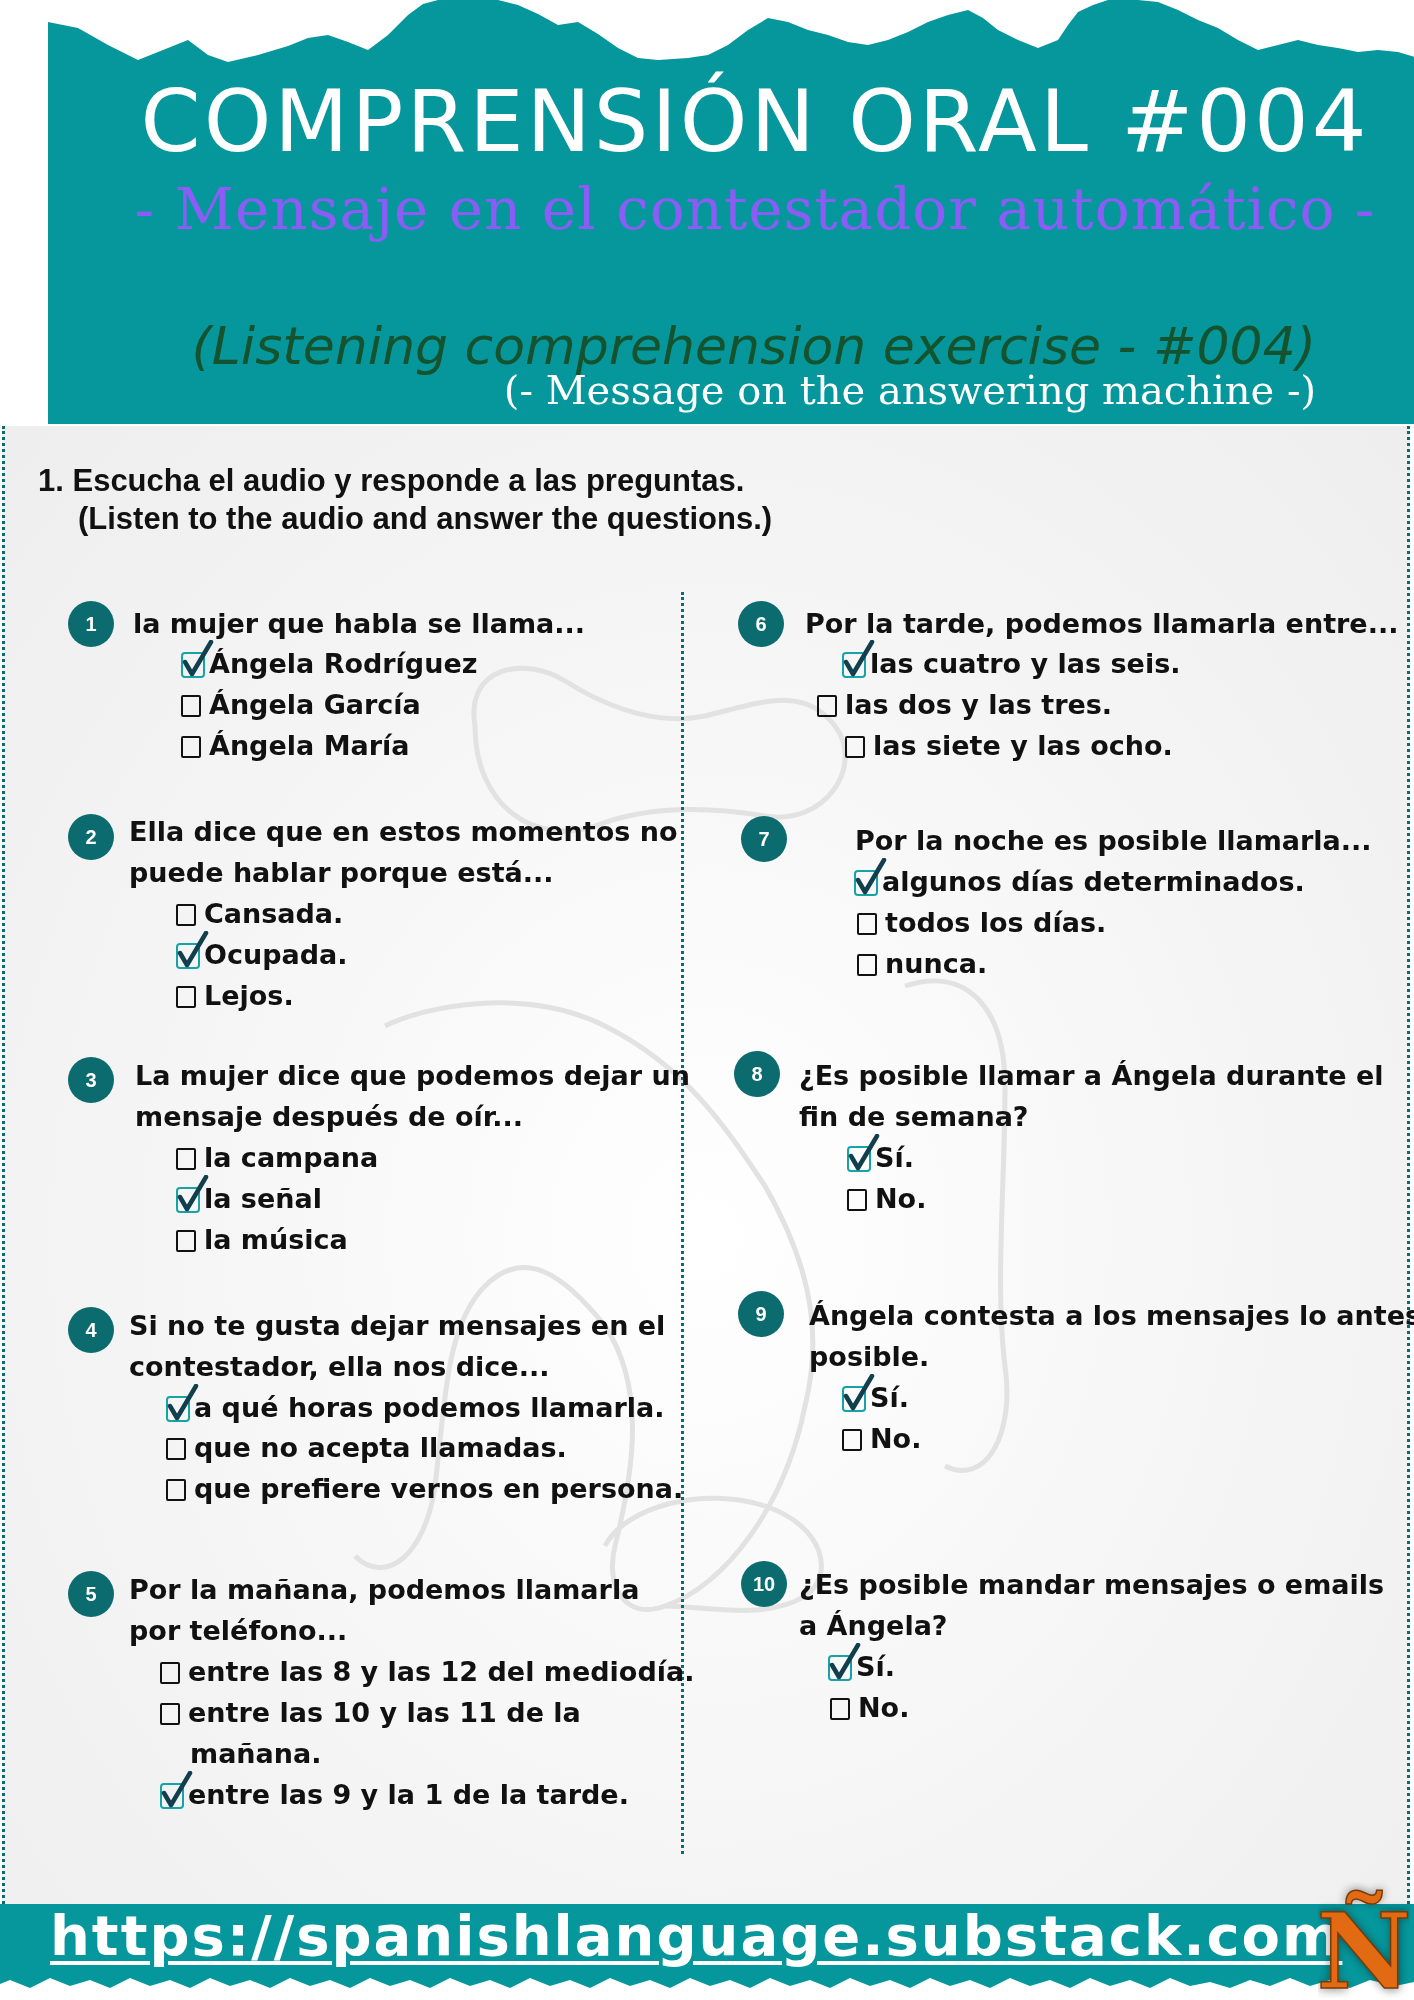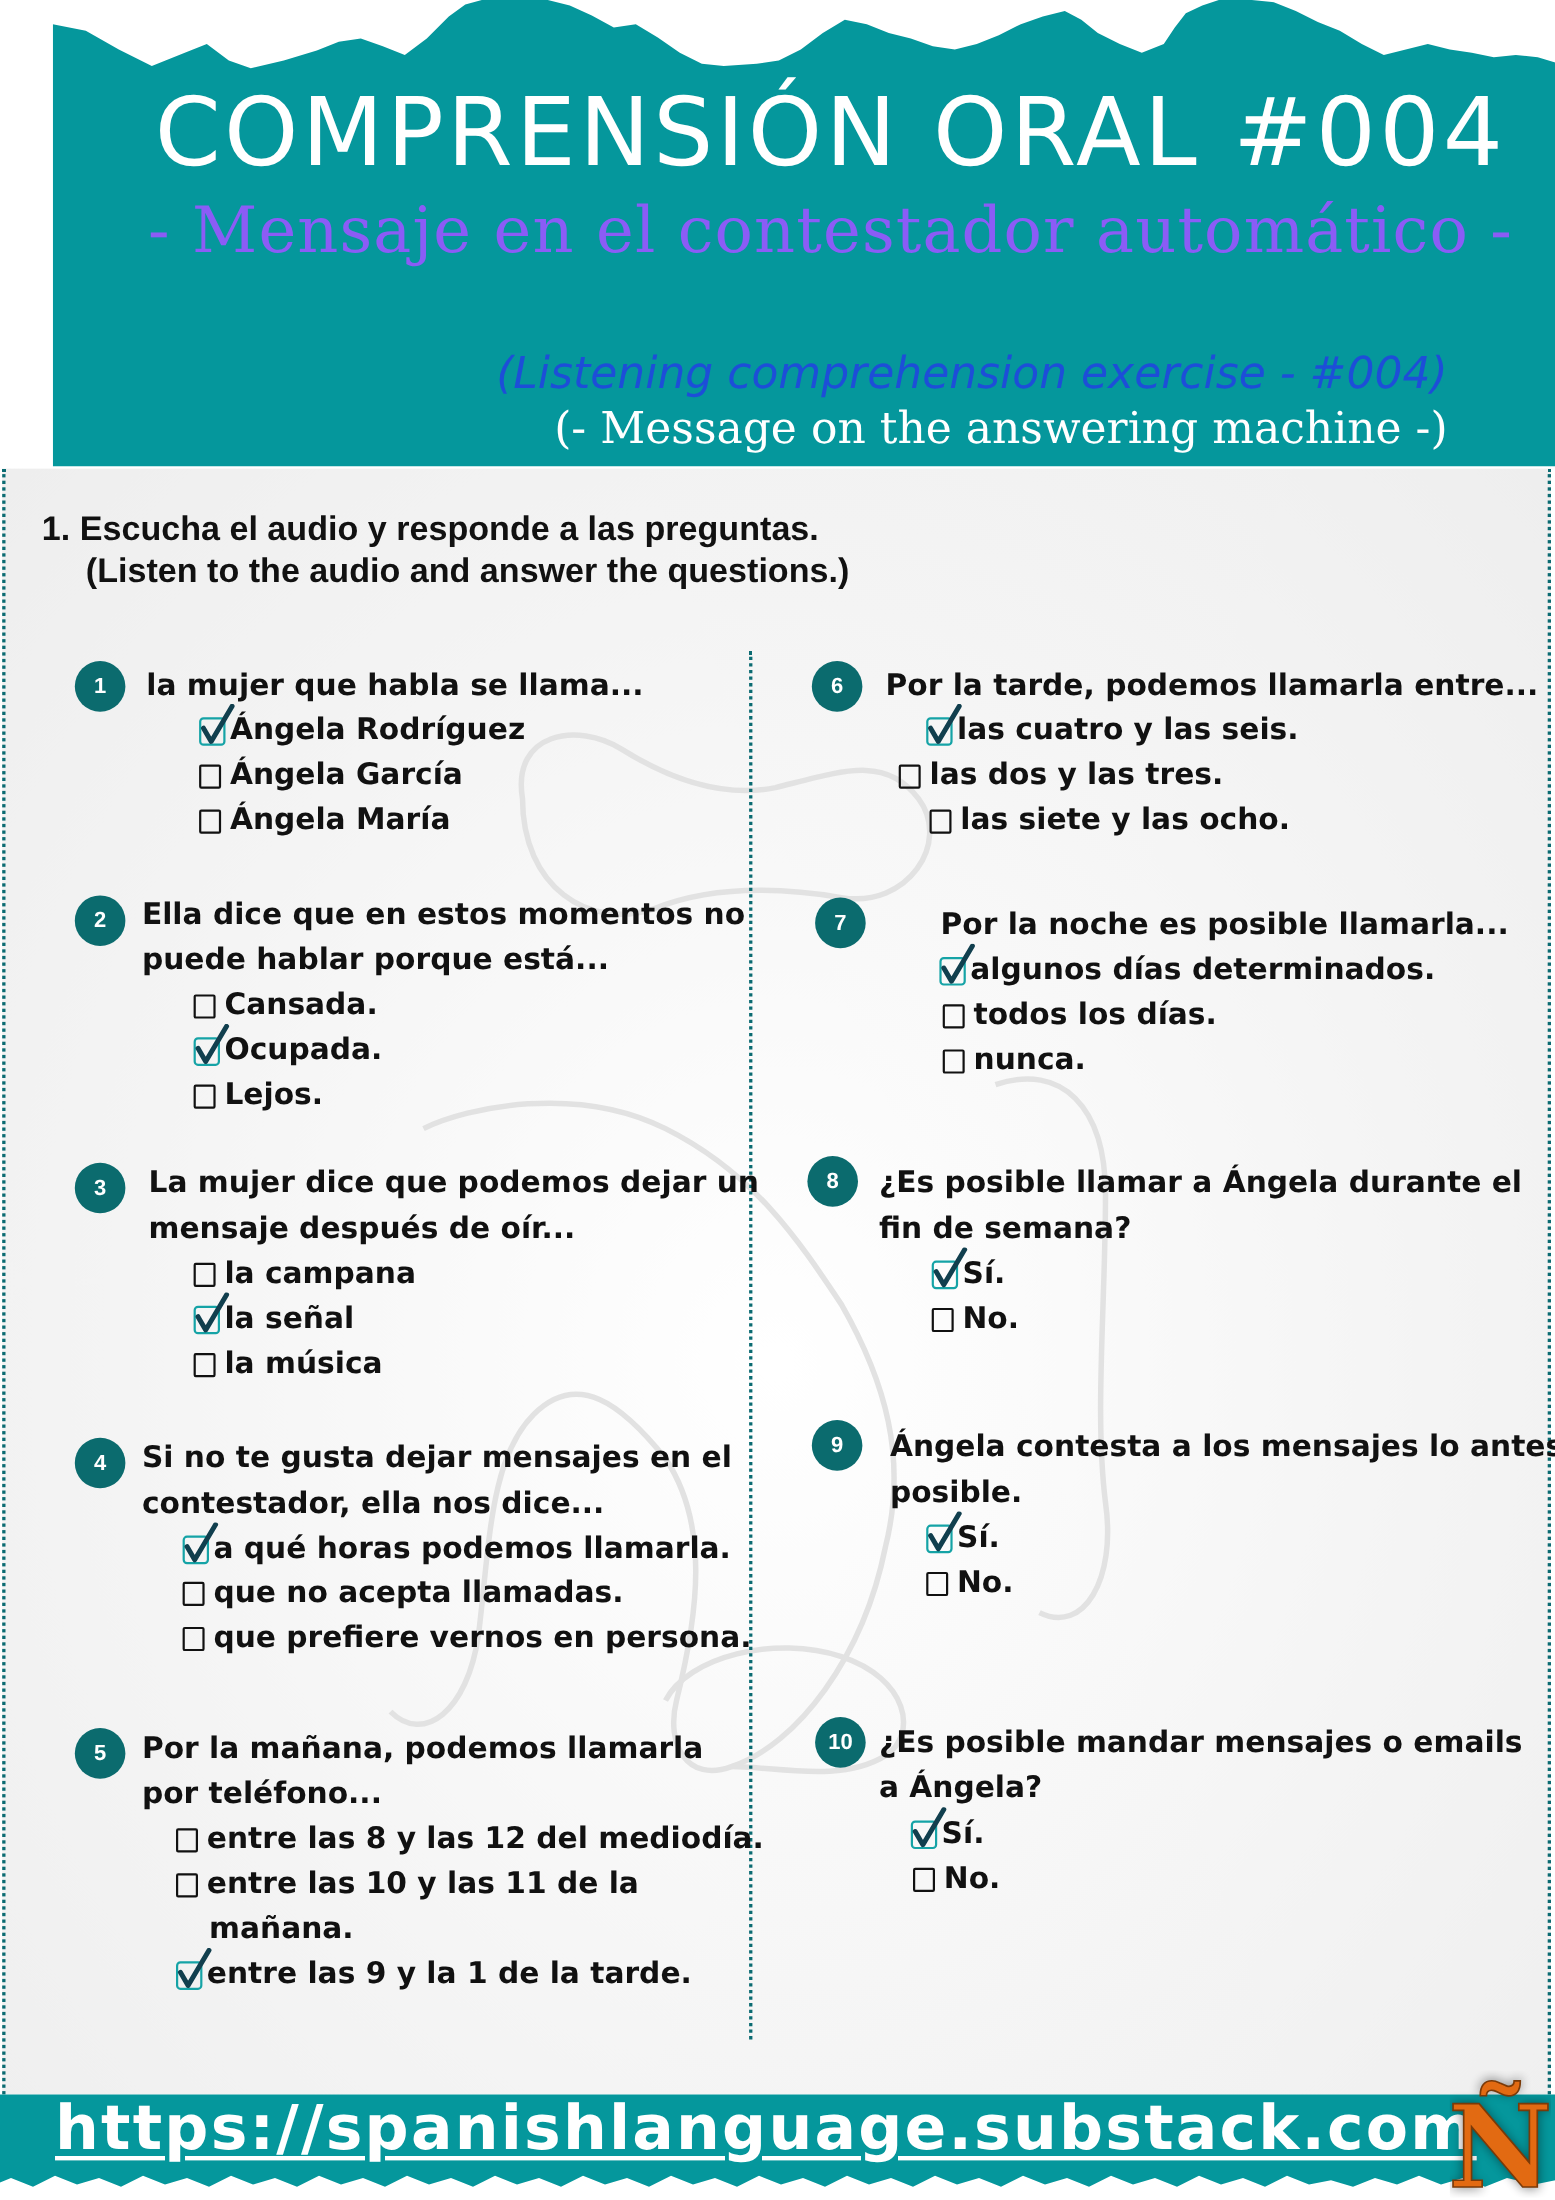--- a/index.html
+++ b/index.html
@@ -18,22 +18,22 @@
     color: #fff; font-family: "DejaVu Sans", sans-serif; font-weight: normal;
     font-size: 86px; letter-spacing: 3px; line-height: 1;
   }
   .subtitle {
     position: absolute; left: 0; width: 1414px; top: 180px; text-align: center;
     color: #8b5cf6; font-family: "DejaVu Serif", serif; font-size: 58px; line-height: 1;
     letter-spacing: 1px;
   }
   .en-title {
     position: absolute; right: 18px; top: 320px; text-align: right;
-    color: #1d4ed8; font-family: "DejaVu Sans", sans-serif; font-style: italic;
-    font-size: 40px; line-height: 1;
+    color: #14532d; font-family: "DejaVu Sans", sans-serif; font-style: italic;
+    font-size: 52px; line-height: 1;
   }
   .en-sub {
     position: absolute; right: 18px; top: 370px; text-align: right;
     color: #fff; font-family: "DejaVu Serif", serif;
     font-size: 40px; line-height: 1;
   }
   .frame {
     position: absolute; left: 2px; top: 426px; width: 1408px; height: 1478px;
     border-left: 3px dotted #0b6b72; border-right: 3px dotted #0b6b72;
     box-sizing: border-box;

